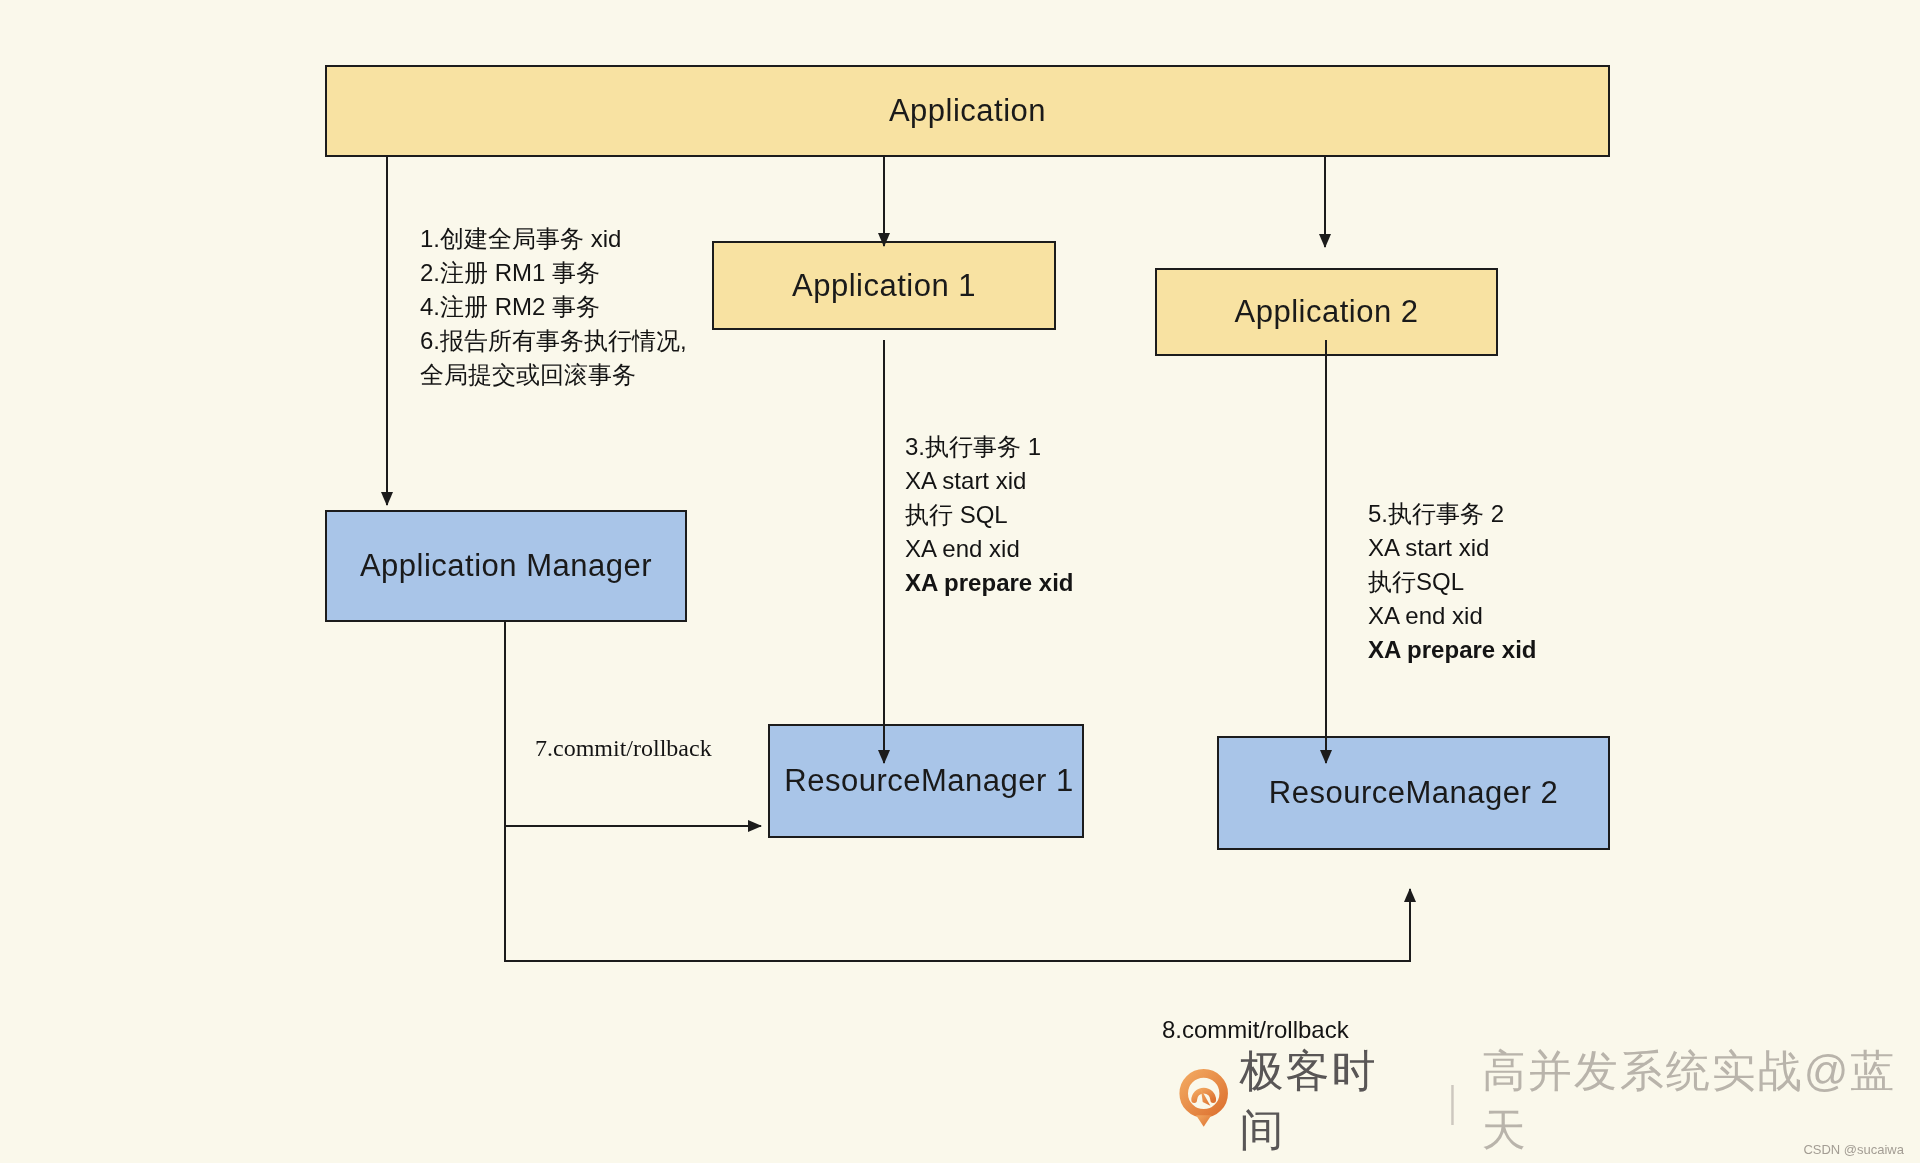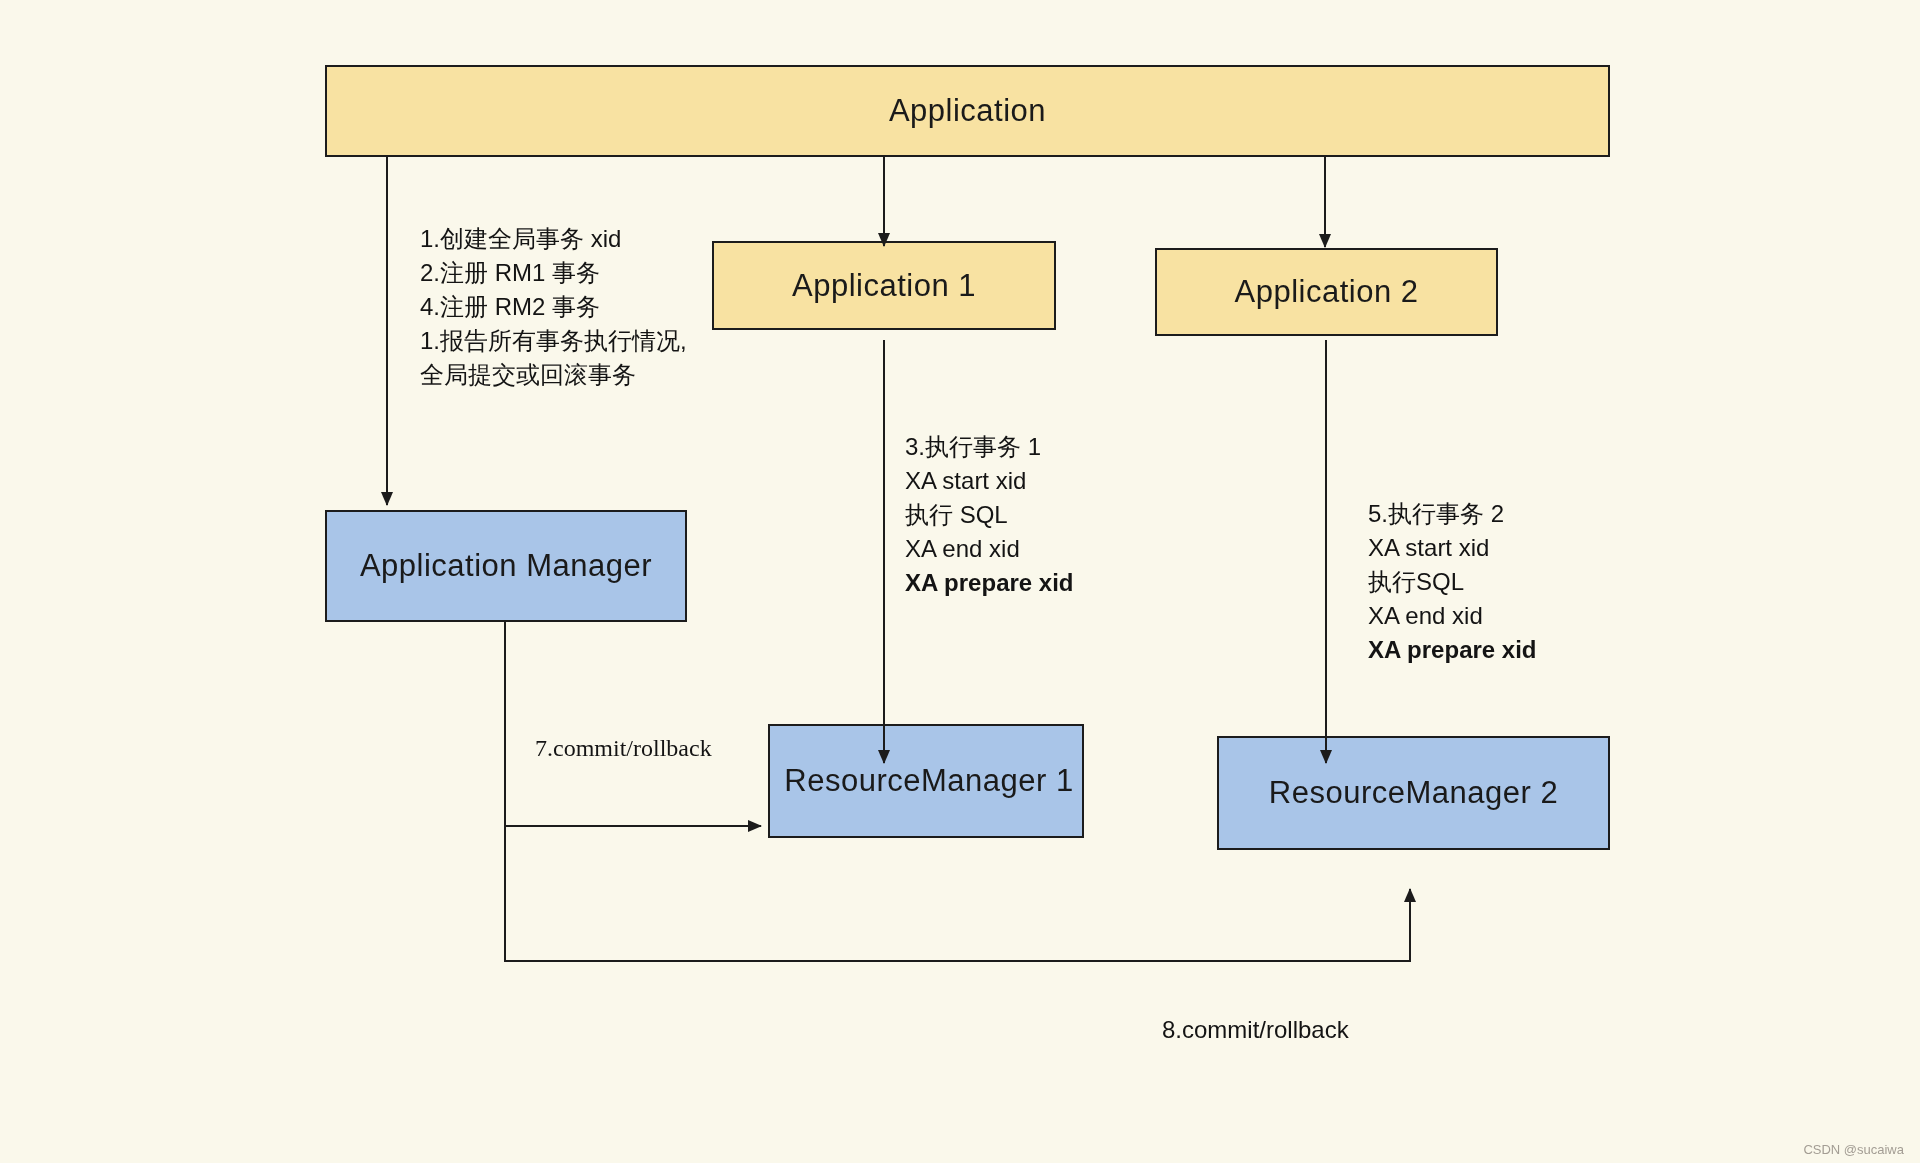--- a/index.html
+++ b/index.html
@@ -14,21 +14,21 @@
     position:absolute;
     border:2px solid #1c1c1c;
     display:flex;align-items:center;justify-content:center;
     color:#1a1a1a;font-size:31px;letter-spacing:0.5px;
     box-sizing:border-box;
   }
   .yellow{background:#f8e2a2;}
   .blue{background:#a9c5e8;}
   #box-application{left:325px;top:65px;width:1285px;height:92px;}
   #box-application1{left:712px;top:241px;width:344px;height:89px;}
-  #box-application2{left:1155px;top:248px;width:343px;height:88px;}
+  #box-application2{left:1155px;top:268px;width:343px;height:88px;}
   #box-tm{left:325px;top:510px;width:362px;height:112px;}
   #box-rm1{left:768px;top:724px;width:316px;height:114px;padding-left:6px;}
   #box-rm2{left:1217px;top:736px;width:393px;height:114px;}
 
   .note{
     position:absolute;color:#141414;font-size:24px;line-height:34px;
     white-space:nowrap;
   }
   #note-tm{left:420px;top:222px;}
   #note-app1{left:905px;top:430px;}
@@ -89,21 +89,21 @@
     <line class="wire" x1="884" y1="340" x2="884" y2="763" marker-end="url(#ah)"></line>
     <line class="wire" x1="1326" y1="340" x2="1326" y2="763" marker-end="url(#ah)"></line>
     <polyline class="wire" points="505,622 505,961 1410,961 1410,889" marker-end="url(#ah)"></polyline>
     <line class="wire" x1="505" y1="826" x2="761" y2="826" marker-end="url(#ah)"></line>
   </svg>
 
   <div class="note" id="note-tm">
     <div>1.创建全局事务 xid</div>
     <div>2.注册 RM1 事务</div>
     <div>4.注册 RM2 事务</div>
-    <div>1.报告所有事务执行情况,</div>
+    <div>6.报告所有事务执行情况,</div>
     <div>全局提交或回滚事务</div>
   </div>
 
   <div class="note" id="note-app1">
     <div>3.执行事务 1</div>
     <div>XA start xid</div>
     <div>执行 SQL</div>
     <div>XA end xid</div>
     <div class="bold">XA prepare xid</div>
   </div>
@@ -112,16 +112,33 @@
     <div>5.执行事务 2</div>
     <div>XA start xid</div>
     <div>执行SQL</div>
     <div>XA end xid</div>
     <div class="bold">XA prepare xid</div>
   </div>
 
   <div class="note" id="label-7">7.commit/rollback</div>
   <div class="note" id="label-8">8.commit/rollback</div>
 
+  <div class="footer">
+    <svg class="brand-logo" viewBox="0 0 54 70">
+      <defs>
+        <linearGradient id="gkg" x1="0" y1="0" x2="1" y2="1">
+          <stop offset="0" stop-color="#f2a860"></stop>
+          <stop offset="1" stop-color="#dd7231"></stop>
+        </linearGradient>
+      </defs>
+      <circle cx="27" cy="27" r="21" fill="none" stroke="url(#gkg)" stroke-width="9"></circle>
+      <path d="M19 50 L35 50 L27 62 Z" fill="url(#gkg)"></path>
+      <path d="M17 34 a10 10 0 1 1 20 0" fill="none" stroke="url(#gkg)" stroke-width="6" stroke-linecap="round"></path>
+      <path d="M24 22 L34 40 L26 36 Z" fill="url(#gkg)"></path>
+    </svg>
+    <span class="brand-name">极客时间</span>
+    <span class="footer-sep">｜</span>
+    <span class="series-name">高并发系统实战@蓝天</span>
+  </div>
 
   <div class="watermark">CSDN @sucaiwa</div>
 
 </div>
 
 </body></html>

